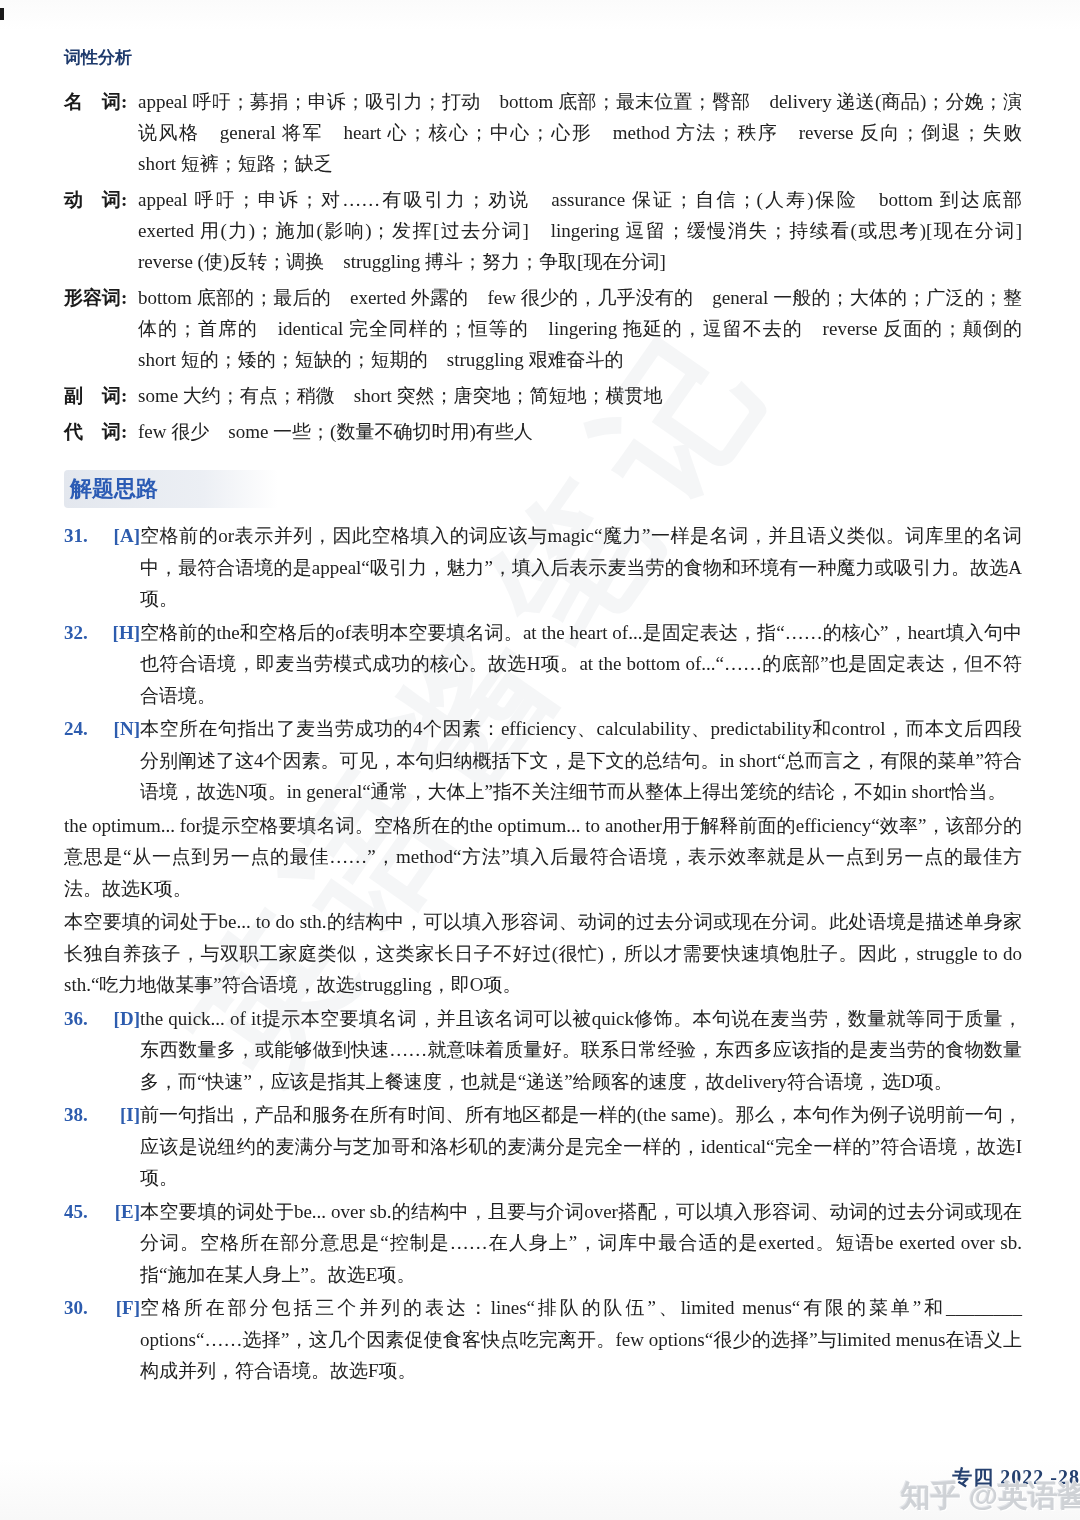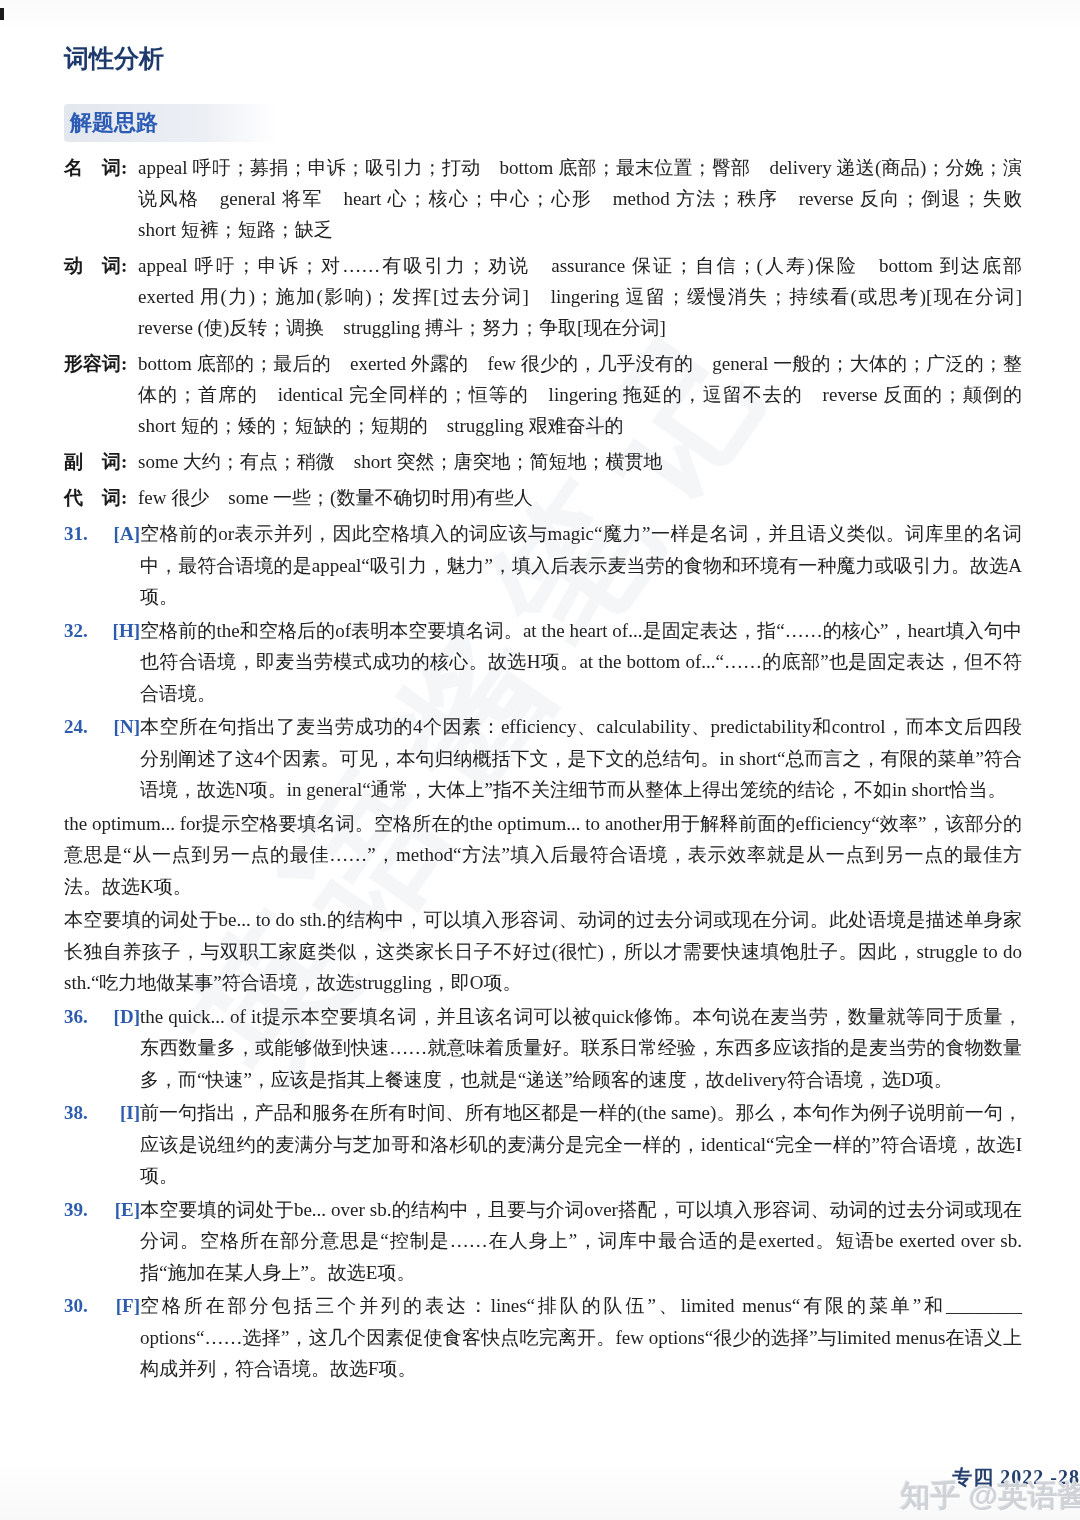--- a/index.html
+++ b/index.html
@@ -19,21 +19,21 @@
     background:linear-gradient(180deg,#fbfbfb 0%,#ffffff 2%,#ffffff 96%,#f8f8f8 100%);
     z-index:1;
   }
   
   .edge-mark{
     position:absolute;left:0;top:8px;width:4px;height:12px;
     background:#1b1b1b;z-index:3;
   }
   .h-pos{
     font-family:"Liberation Sans","DejaVu Sans",sans-serif;
-    font-weight:700;font-size:25px;line-height:28px;
+    font-weight:700;font-size:17px;line-height:28px;
     color:#1e3a6c;margin:0 0 14px 0;
   }
   .pos-row{
     display:flex;
     font-size:19px;line-height:31px;
     margin-bottom:5px;
   }
   .pos-label{
     flex:0 0 74px;
     font-weight:700;
@@ -107,51 +107,51 @@
 
 <div class="page">
   <div class="edge-mark"></div>
 
   <div class="diag-watermark">英语酱笔记</div>
 
   <div class="content">
 
     <h1 class="h-pos">词性分析</h1>
 
+    <div id="pos-rows">
+  <div class="pos-row">
+    <span class="pos-label">名　词:</span>
+    <span class="pos-text">appeal 呼吁；募捐；申诉；吸引力；打动　bottom 底部；最末位置；臀部　delivery 递送(商品)；分娩；演说风格　general 将军　heart 心；核心；中心；心形　method 方法；秩序　reverse 反向；倒退；失败　short 短裤；短路；缺乏</span>
+  </div>
+
+  <div class="pos-row">
+    <span class="pos-label">动　词:</span>
+    <span class="pos-text">appeal 呼吁；申诉；对……有吸引力；劝说　assurance 保证；自信；(人寿)保险　bottom 到达底部　exerted 用(力)；施加(影响)；发挥[过去分词]　lingering 逗留；缓慢消失；持续看(或思考)[现在分词]　reverse (使)反转；调换　struggling 搏斗；努力；争取[现在分词]</span>
+  </div>
+
+  <div class="pos-row">
+    <span class="pos-label">形容词:</span>
+    <span class="pos-text">bottom 底部的；最后的　exerted 外露的　few 很少的，几乎没有的　general 一般的；大体的；广泛的；整体的；首席的　identical 完全同样的；恒等的　lingering 拖延的，逗留不去的　reverse 反面的；颠倒的　short 短的；矮的；短缺的；短期的　struggling 艰难奋斗的</span>
+  </div>
+
+  <div class="pos-row">
+    <span class="pos-label">副　词:</span>
+    <span class="pos-text">some 大约；有点；稍微　short 突然；唐突地；简短地；横贯地</span>
+  </div>
+
+  <div class="pos-row">
+    <span class="pos-label">代　词:</span>
+    <span class="pos-text">few 很少　some 一些；(数量不确切时用)有些人</span>
+  </div>
+</div>
+
     <div>
       <h2 class="h-analysis">解题思路</h2>
     </div>
 
-    <div id="pos-rows">
-  <div class="pos-row">
-    <span class="pos-label">名　词:</span>
-    <span class="pos-text">appeal 呼吁；募捐；申诉；吸引力；打动　bottom 底部；最末位置；臀部　delivery 递送(商品)；分娩；演说风格　general 将军　heart 心；核心；中心；心形　method 方法；秩序　reverse 反向；倒退；失败　short 短裤；短路；缺乏</span>
-  </div>
-
-  <div class="pos-row">
-    <span class="pos-label">动　词:</span>
-    <span class="pos-text">appeal 呼吁；申诉；对……有吸引力；劝说　assurance 保证；自信；(人寿)保险　bottom 到达底部　exerted 用(力)；施加(影响)；发挥[过去分词]　lingering 逗留；缓慢消失；持续看(或思考)[现在分词]　reverse (使)反转；调换　struggling 搏斗；努力；争取[现在分词]</span>
-  </div>
-
-  <div class="pos-row">
-    <span class="pos-label">形容词:</span>
-    <span class="pos-text">bottom 底部的；最后的　exerted 外露的　few 很少的，几乎没有的　general 一般的；大体的；广泛的；整体的；首席的　identical 完全同样的；恒等的　lingering 拖延的，逗留不去的　reverse 反面的；颠倒的　short 短的；矮的；短缺的；短期的　struggling 艰难奋斗的</span>
-  </div>
-
-  <div class="pos-row">
-    <span class="pos-label">副　词:</span>
-    <span class="pos-text">some 大约；有点；稍微　short 突然；唐突地；简短地；横贯地</span>
-  </div>
-
-  <div class="pos-row">
-    <span class="pos-label">代　词:</span>
-    <span class="pos-text">few 很少　some 一些；(数量不确切时用)有些人</span>
-  </div>
-</div>
-
     <div id="items" class="items">
   <div class="item">
     <span class="item-head">
       <span>31.</span>
       <span>[A]</span>
     </span>
     <span class="item-text">空格前的or表示并列，因此空格填入的词应该与magic“魔力”一样是名词，并且语义类似。词库里的名词中，最符合语境的是appeal“吸引力，魅力”，填入后表示麦当劳的食物和环境有一种魔力或吸引力。故选A项。</span>
   </div>
 
   <div class="item">
@@ -190,21 +190,21 @@
   <div class="item">
     <span class="item-head">
       <span>38.</span>
       <span>[I]</span>
     </span>
     <span class="item-text">前一句指出，产品和服务在所有时间、所有地区都是一样的(the same)。那么，本句作为例子说明前一句，应该是说纽约的麦满分与芝加哥和洛杉矶的麦满分是完全一样的，identical“完全一样的”符合语境，故选I项。</span>
   </div>
 
   <div class="item">
     <span class="item-head">
-      <span>39.</span>
+      <span>45.</span>
       <span>[E]</span>
     </span>
     <span class="item-text">本空要填的词处于be... over sb.的结构中，且要与介词over搭配，可以填入形容词、动词的过去分词或现在分词。空格所在部分意思是“控制是……在人身上”，词库中最合适的是exerted。短语be exerted over sb.指“施加在某人身上”。故选E项。</span>
   </div>
 
   <div class="item">
     <span class="item-head">
       <span>30.</span>
       <span>[F]</span>
     </span>

